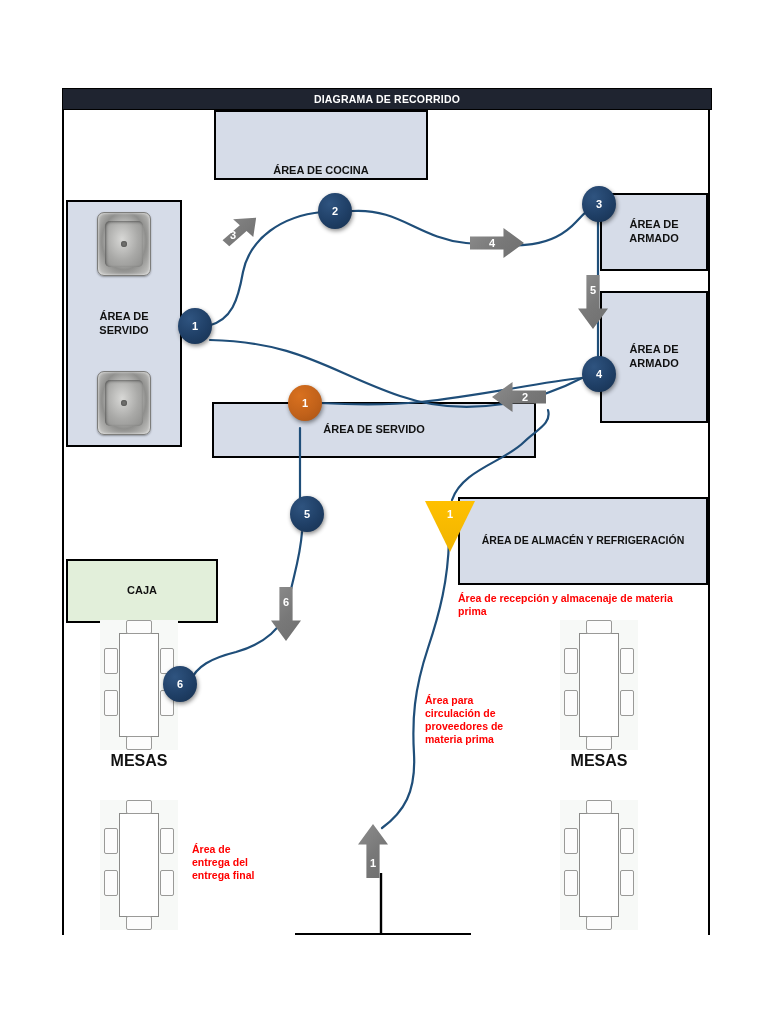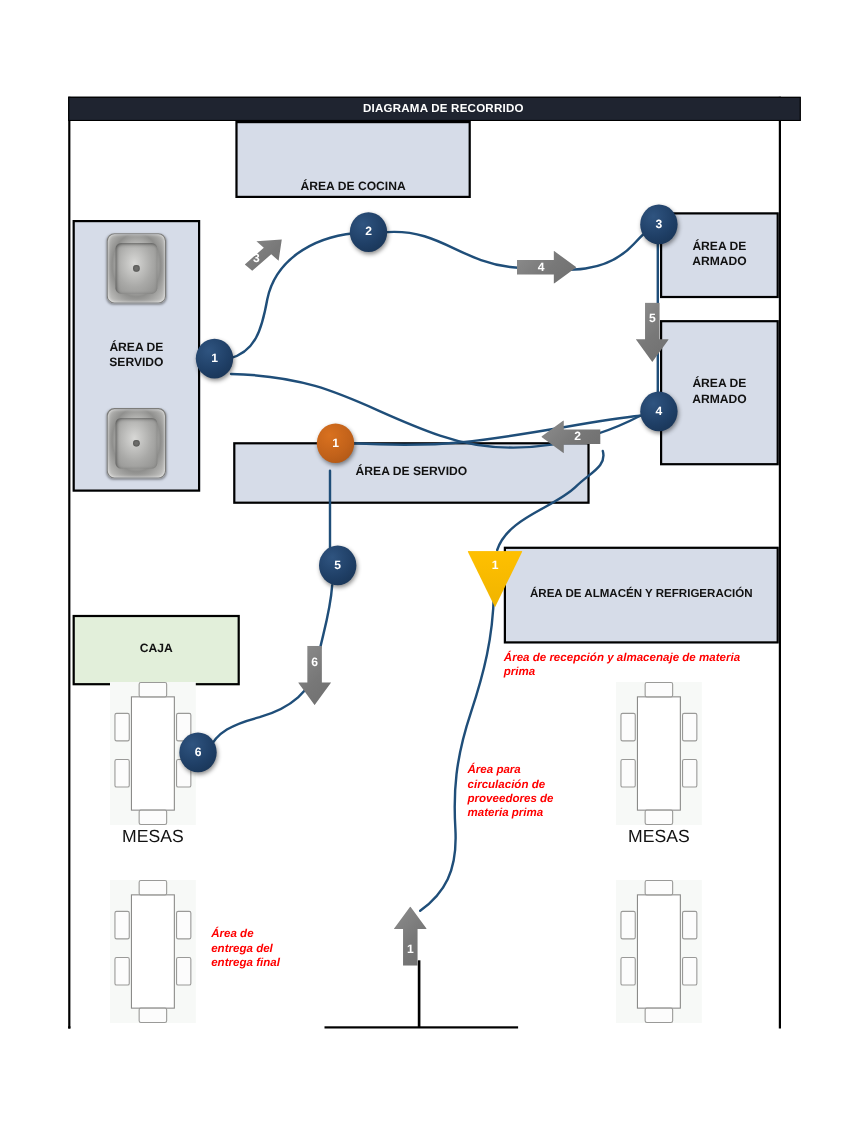--- a/index.html
+++ b/index.html
@@ -8,21 +8,21 @@
   #stage{position:absolute;left:0;top:0;width:768px;height:1024px;}
 
   
   .frame-line{position:absolute;background:#000000;}
 
   
   .title-bar{
     position:absolute;left:62px;top:88px;width:648px;height:20px;
     background:#1f2430;border:1px solid #000;
     display:flex;align-items:center;justify-content:center;
-    color:#ffffff;font-size:10.5px;font-weight:bold;letter-spacing:.2px;padding-left:16px;
+    color:#ffffff;font-size:10.5px;font-weight:bold;letter-spacing:.2px;
   }
 
   
   .room{
     position:absolute;background:#d6dce8;border:2px solid #000000;
     display:flex;align-items:center;justify-content:center;
     text-align:center;color:#111111;font-weight:bold;
     font-size:11px;line-height:1.25;box-sizing:border-box;
   }
   .room.green{background:#e2efda;}
@@ -71,21 +71,21 @@
   .mesa-icon{position:relative;width:78px;height:130px;background:#f7f9f7;}
   .mesa-top{
     position:absolute;left:19px;top:13px;width:40px;height:104px;
     background:#ffffff;border:1.4px solid #8b8b89;box-sizing:border-box;
   }
   .chair{position:absolute;background:#fcfcfc;border:1.2px solid #9a9a98;box-sizing:border-box;}
   .chair.h{width:26px;height:14px;border-radius:2px;}
   .chair.v{width:14px;height:26px;border-radius:2px;}
   .mesa-caption{
     position:absolute;width:100%;text-align:center;top:132px;
-    font-size:16px;font-weight:normal;color:#111;
+    font-size:16px;font-weight:bold;color:#111;
   }
 
   
   .marker{
     position:absolute;display:flex;align-items:center;justify-content:center;
     color:#ffffff;font-size:11px;font-weight:bold;
     filter:drop-shadow(1px 2px 2px rgba(0,0,0,.45));
   }
   .marker.circle{
     width:34px;height:36px;border-radius:50%;
@@ -128,21 +128,20 @@
   }
   .garrow.upright{
     width:48px;height:42px;
     clip-path:polygon(22% 58%,58% 22%,44% 8%,92% 4%,86% 50%,72% 36%,36% 72%);
   }
 
   
   .note{
     position:absolute;color:#ff0000;font-size:10.5px;font-weight:bold;
     line-height:1.25;
-    font-style:italic;
   }
 
   svg.paths{position:absolute;left:0;top:0;width:768px;height:1024px;overflow:visible;}
 </style>
 </head>
 <body>
 
 <div id="stage">
 
   <div class="frame-line" style="left:62px;top:88px;width:648px;height:2px;"></div>

